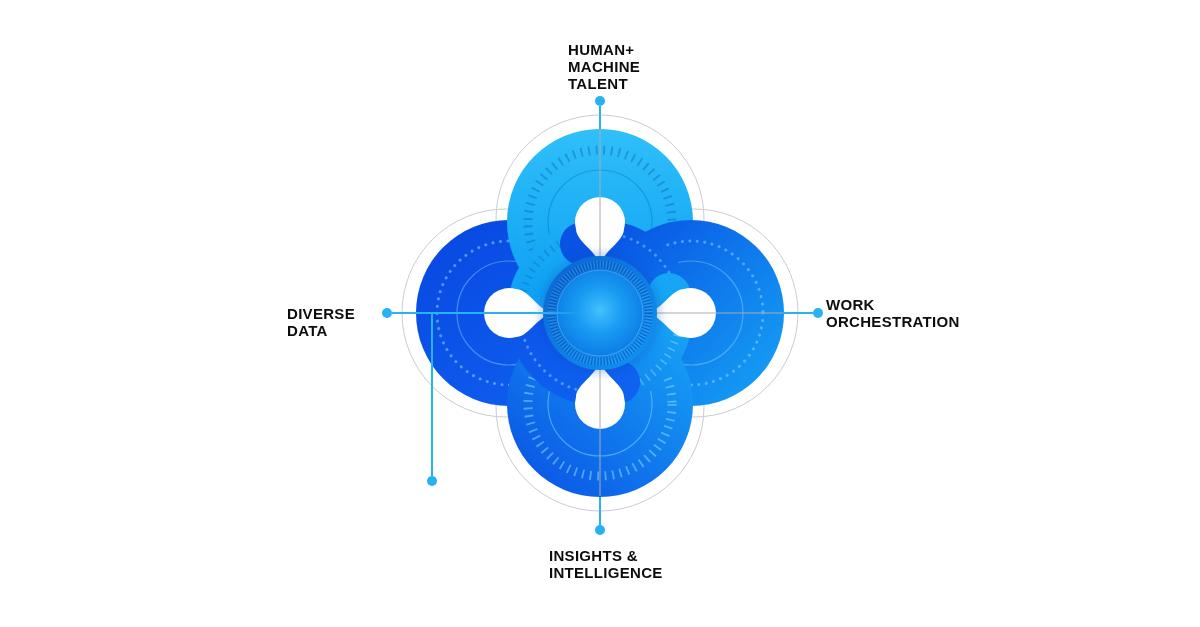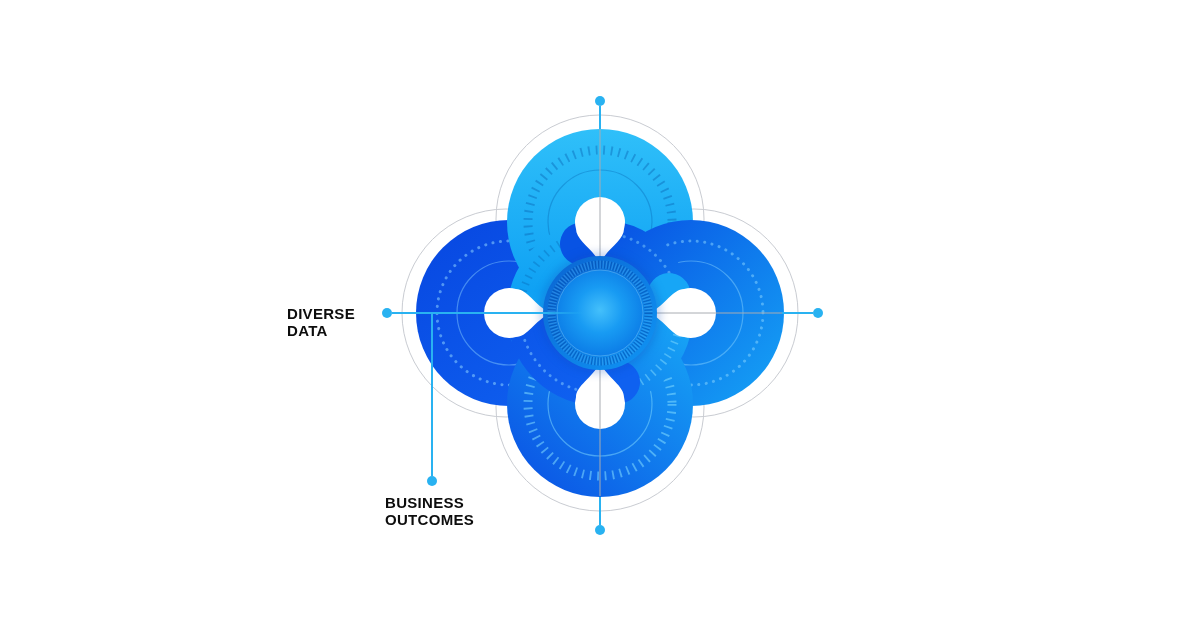--- a/index.html
+++ b/index.html
@@ -144,22 +144,27 @@
     <circle cx="600" cy="530" r="5" fill="#29b2f1"></circle>
 
     <line x1="392" y1="313" x2="585" y2="313" stroke="url(#fadeLine)" stroke-width="2"></line>
     <circle cx="387" cy="313" r="5" fill="#29b2f1"></circle>
 
     <line x1="432" y1="313" x2="432" y2="476" stroke="#29b2f1" stroke-width="2"></line>
     <circle cx="432" cy="481" r="5" fill="#29b2f1"></circle>
   </g>
 </svg>
 
+<div class="lbl lbl-hmt">HUMAN+
+MACHINE
+TALENT</div>
 
+<div class="lbl lbl-work">WORK
+ORCHESTRATION</div>
 
 <div class="lbl lbl-diverse">DIVERSE
 DATA</div>
 
-<div class="lbl lbl-business">BUSINESS
-OUTCOMES</div>
 
+<div class="lbl lbl-insights">INSIGHTS &amp;
+INTELLIGENCE</div>
 
 </div>
 
 </body></html>

